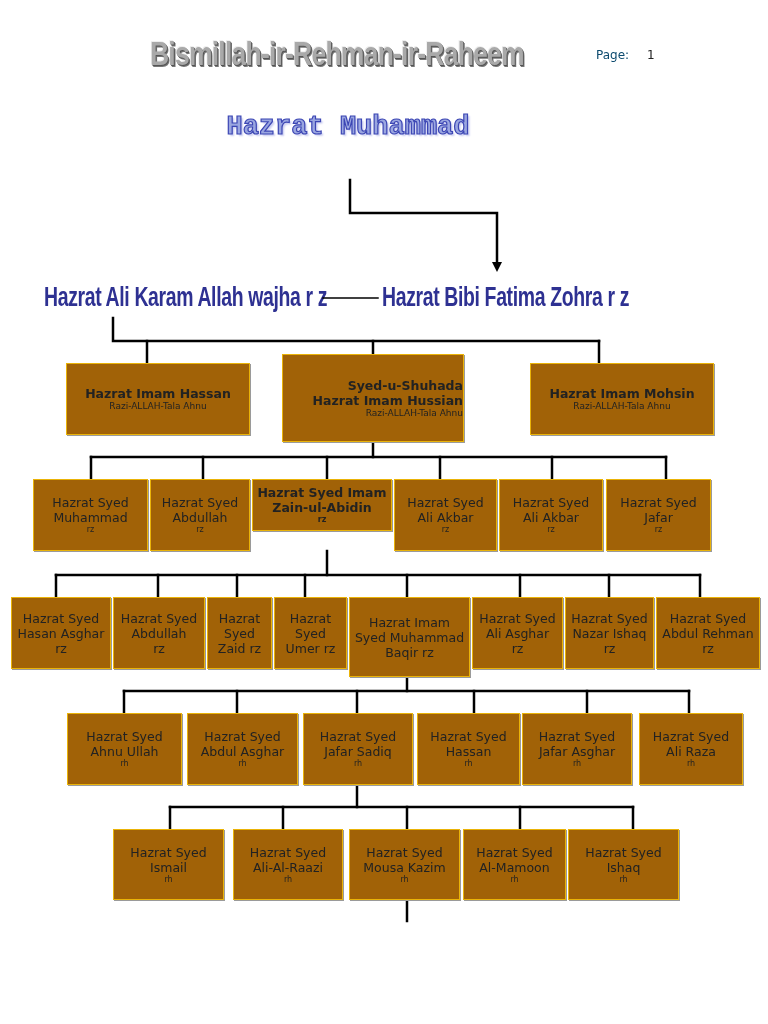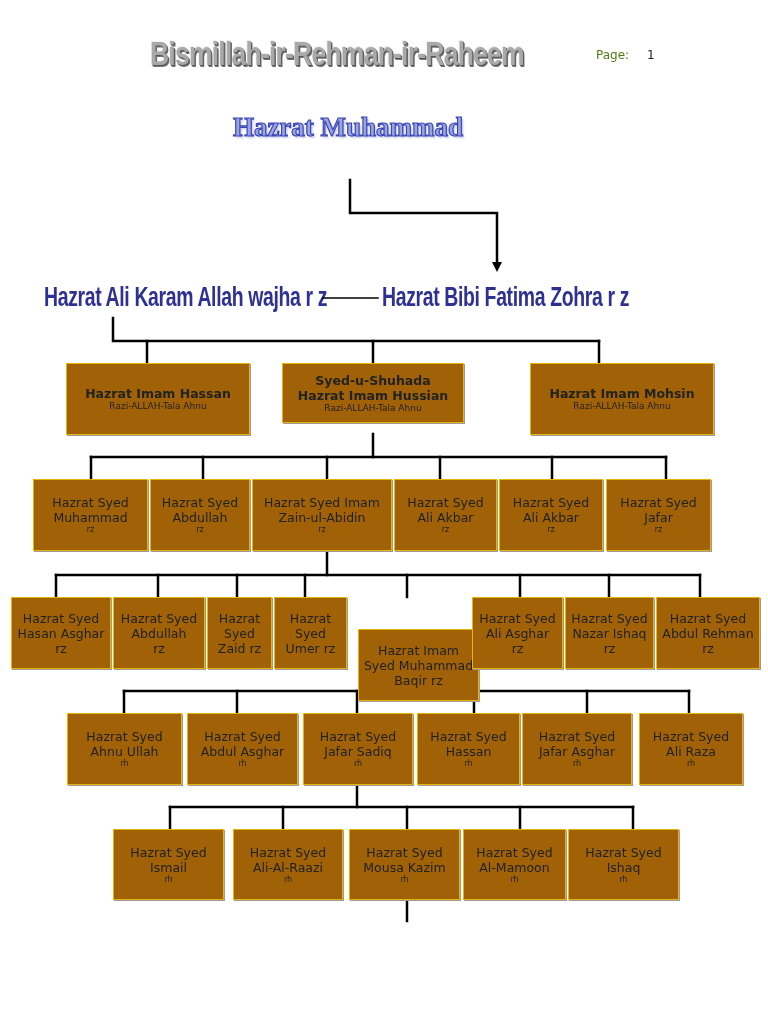--- a/index.html
+++ b/index.html
@@ -7,25 +7,25 @@
          font-family: "DejaVu Sans", sans-serif; color: #1a1a1a; }
   .abs { position: absolute; }
   .header-title {
     left: 150px; top: 34px; width: 400px; text-align: center;
     font-family: "Liberation Sans", sans-serif; font-weight: bold;
     font-size: 34px; letter-spacing: -1px; color: #a9a9a9;
     transform: scaleX(0.78); transform-origin: left top;
     text-shadow: 1px 1px 0 #555, 2px 2px 0 #777, -1px -1px 0 #eee;
     white-space: nowrap;
   }
-  .page-label { left: 596px; top: 48px; font-size: 12px; color: #4d7c0f; }
+  .page-label { left: 596px; top: 48px; font-size: 12px; color: #0c4a6e; }
   .page-num { left: 647px; top: 48px; font-size: 12px; color: #222; }
   .root-name {
     left: 222px; top: 112px; width: 252px; text-align: center;
-    font-family: Liberation Serif, serif; font-weight: bold;
+    font-family: Liberation Mono, monospace; font-weight: bold;
     font-size: 27px; line-height: 31px; color: #9aa6e0;
     -webkit-text-stroke: 1.2px #3c46b4;
     text-shadow: 2px 2px 2px #c9ccf0;
     white-space: nowrap;
   }
   .parents {
     top: 282px; font-family: "Liberation Sans", sans-serif; font-weight: bold;
     font-size: 27px; color: #2e3192; white-space: nowrap;
     transform: scaleX(0.72); transform-origin: left top; letter-spacing: -0.5px;
   }
@@ -108,41 +108,41 @@
 
     <line x1="407" y1="899" x2="407" y2="921"></line>
   </g>
   <polygon points="492,262 502,262 497,272" fill="#000"></polygon>
 </svg>
 
 <div class="box gen1" style="left:66px;top:363px;width:184px;height:72px;">
   <div class="l">Hazrat Imam Hassan</div>
   <div class="sub">Razi-ALLAH-Tala Ahnu</div>
 </div>
-<div class="box gen1" style="left:282px;top:363px;width:182px;height:60px;">
+<div class="box gen1" style="left:282px;top:354px;width:182px;height:88px;align-items:flex-end;">
   <div class="l">Syed-u-Shuhada</div>
   <div class="l">Hazrat Imam Hussian</div>
   <div class="sub">Razi-ALLAH-Tala Ahnu</div>
 </div>
 <div class="box gen1" style="left:496px;top:363px;width:184px;height:72px;margin-left:34px;">
   <div class="l">Hazrat Imam Mohsin</div>
   <div class="sub">Razi-ALLAH-Tala Ahnu</div>
 </div>
 
 <div class="box" style="left:33px;top:479px;width:115px;height:72px;">
   <div class="l">Hazrat  Syed</div>
   <div class="l">Muhammad</div>
   <div class="suf">rz</div>
 </div>
 <div class="box" style="left:150px;top:479px;width:100px;height:72px;">
   <div class="l">Hazrat Syed</div>
   <div class="l">Abdullah</div>
   <div class="suf">rz</div>
 </div>
-<div class="box" style="left:252px;top:479px;width:140px;height:72px;">
+<div class="box" style="left:252px;top:479px;width:140px;height:52px;font-weight:bold;">
   <div class="l">Hazrat Syed Imam</div>
   <div class="l">Zain-ul-Abidin</div>
   <div class="suf">rz</div>
 </div>
 <div class="box" style="left:394px;top:479px;width:103px;height:72px;">
   <div class="l">Hazrat Syed</div>
   <div class="l">Ali Akbar</div>
   <div class="suf">rz</div>
 </div>
 <div class="box" style="left:499px;top:479px;width:104px;height:72px;">
@@ -169,21 +169,21 @@
 <div class="box" style="left:207px;top:597px;width:65px;height:72px;">
   <div class="l">Hazrat</div>
   <div class="l">Syed</div>
   <div class="l">Zaid rz</div>
 </div>
 <div class="box" style="left:274px;top:597px;width:73px;height:72px;">
   <div class="l">Hazrat</div>
   <div class="l">Syed</div>
   <div class="l">Umer rz</div>
 </div>
-<div class="box" style="left:358px;top:597px;width:121px;height:72px;margin-top:32px;">
+<div class="box" style="left:349px;top:597px;width:121px;height:80px;">
   <div class="l">Hazrat Imam</div>
   <div class="l">Syed Muhammad</div>
   <div class="l">Baqir rz</div>
 </div>
 <div class="box" style="left:472px;top:597px;width:91px;height:72px;">
   <div class="l">Hazrat Syed</div>
   <div class="l">Ali Asghar</div>
   <div class="l">rz</div>
 </div>
 <div class="box" style="left:565px;top:597px;width:89px;height:72px;">

